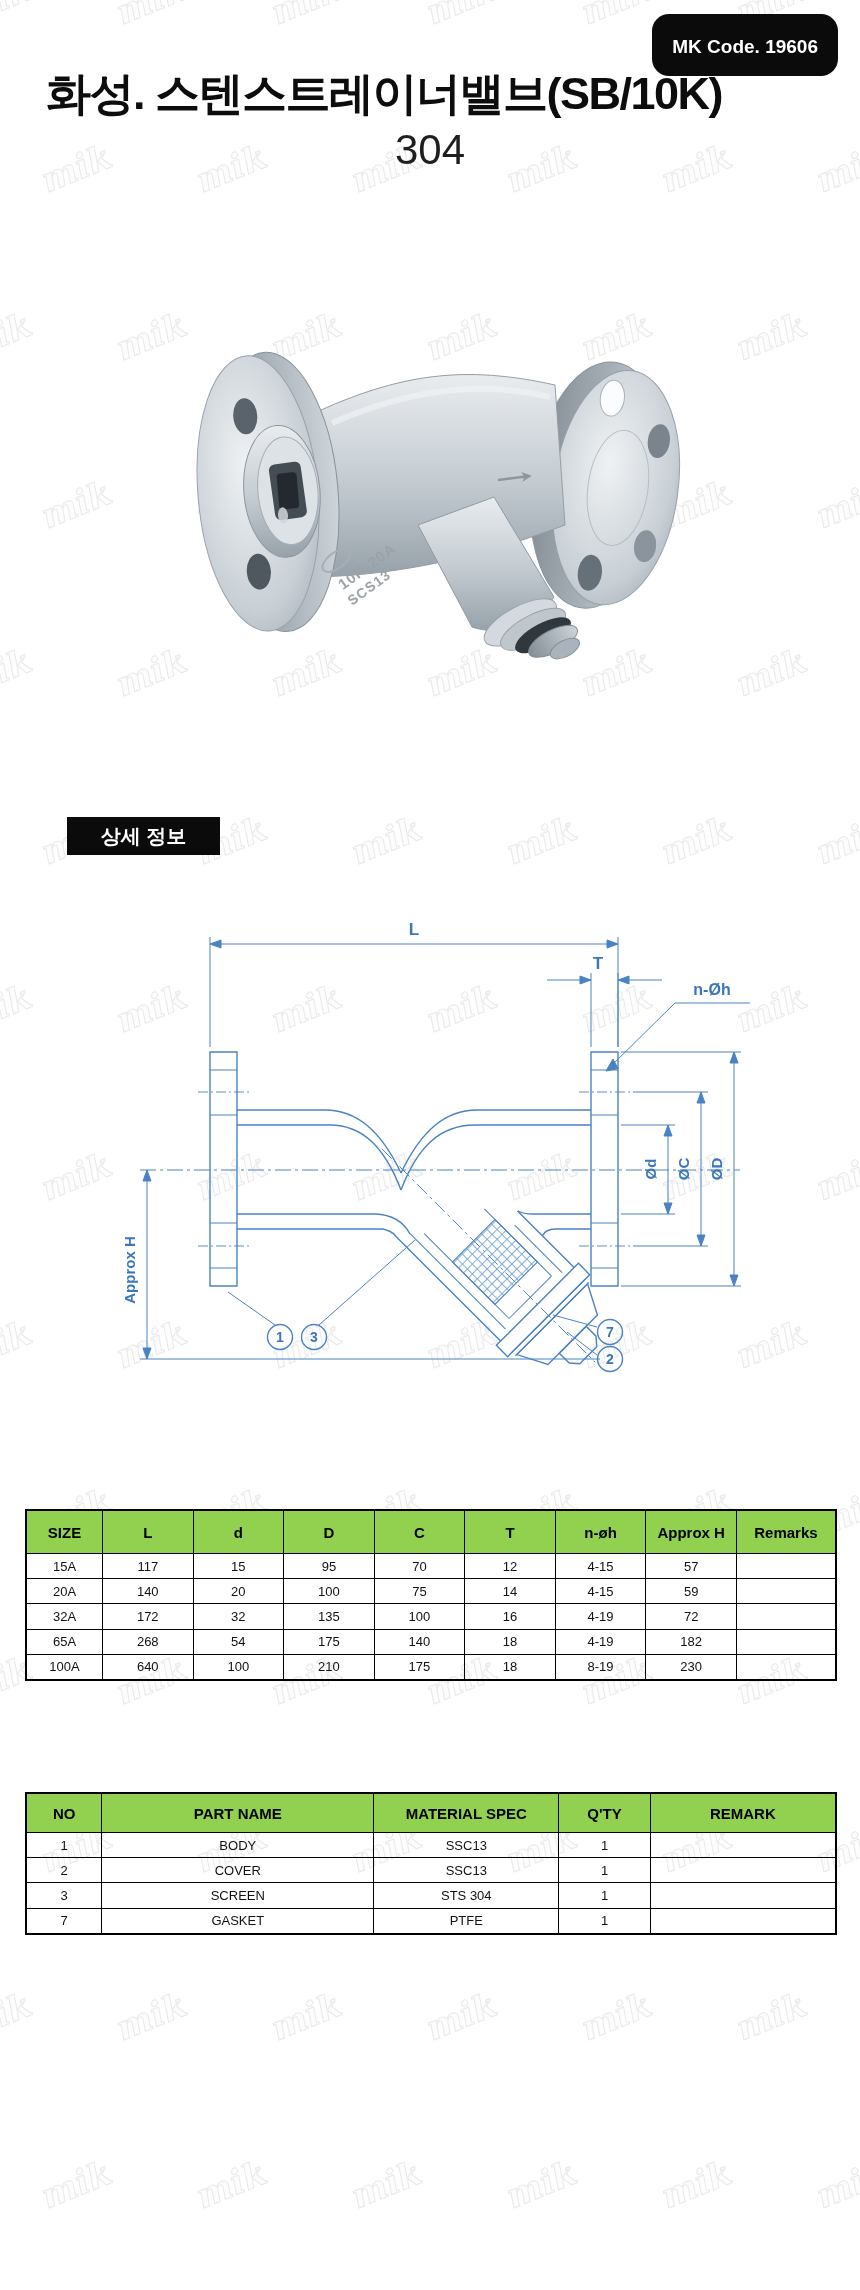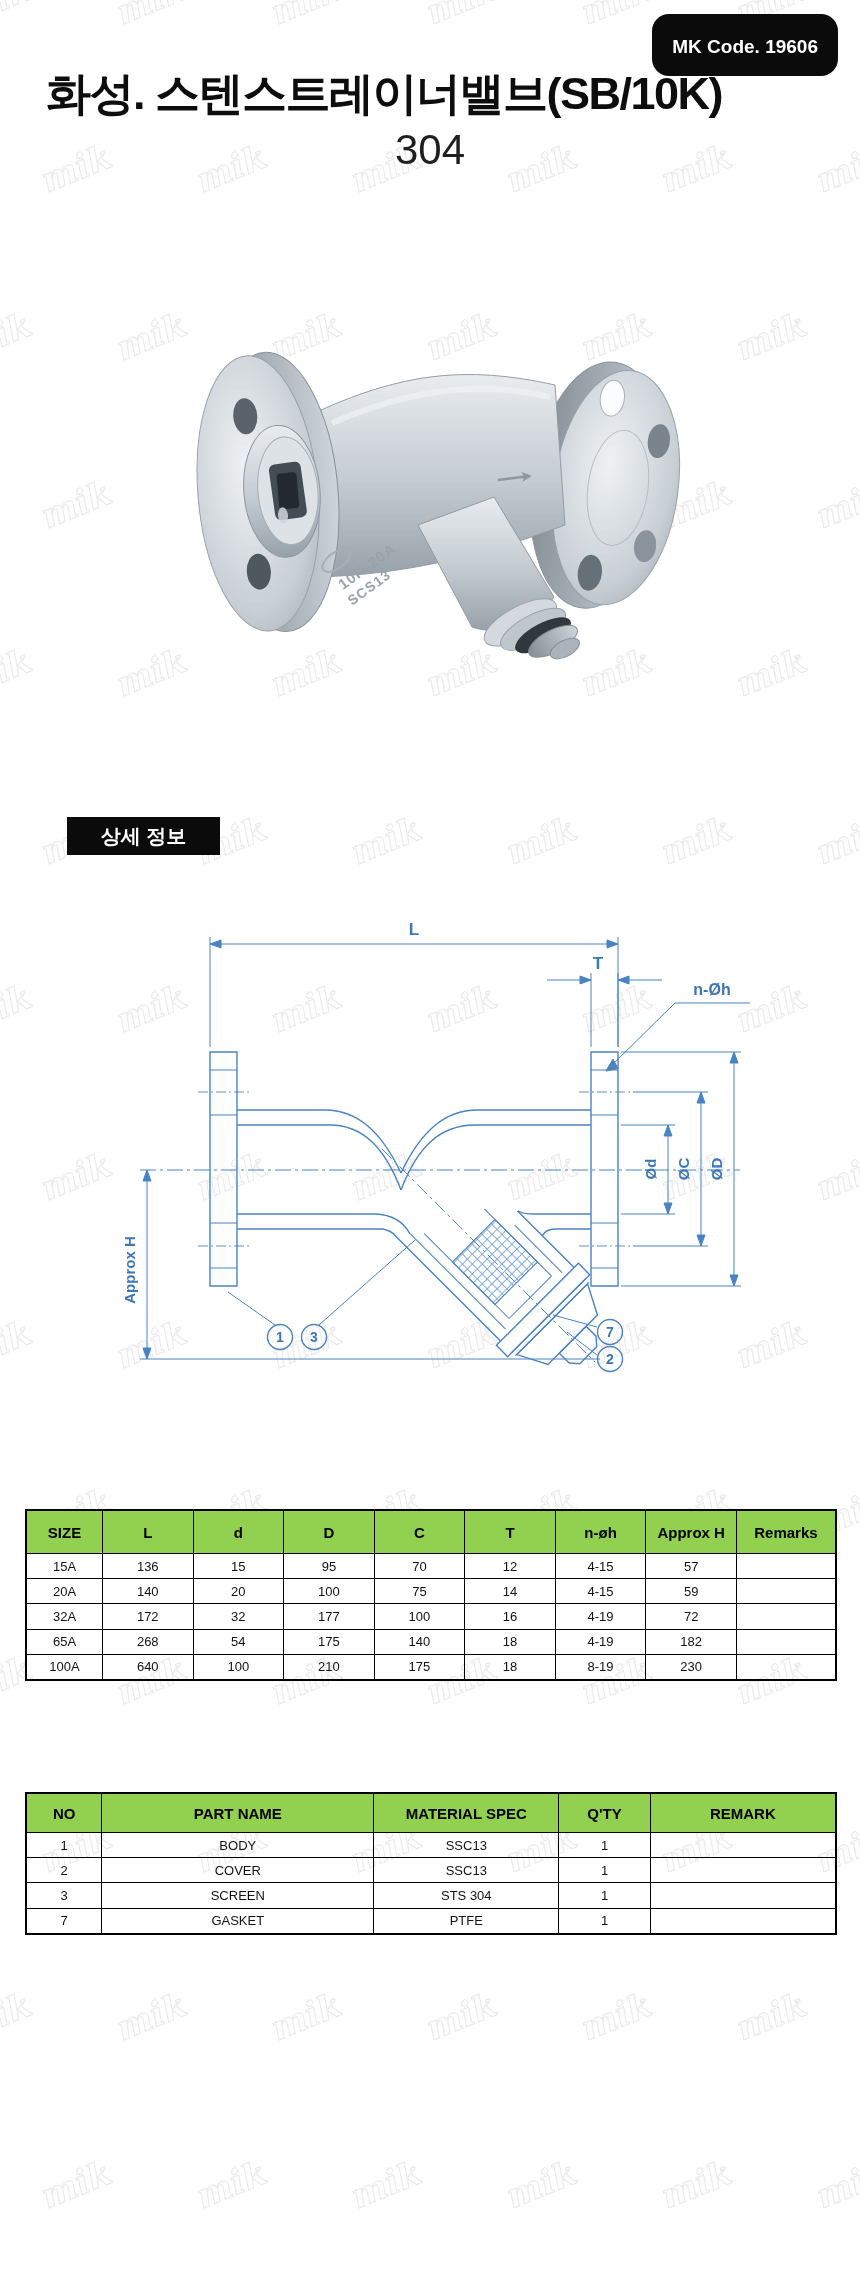--- a/index.html
+++ b/index.html
@@ -327,21 +327,21 @@
           <th style="background: rgb(146, 208, 80);">C</th>
           <th style="background: rgb(146, 208, 80);">T</th>
           <th style="background: rgb(146, 208, 80);">n-øh</th>
           <th style="background: rgb(146, 208, 80);">Approx H</th>
           <th style="background: rgb(146, 208, 80);">Remarks</th>
         </tr>
       </thead>
       <tbody>
         <tr>
           <td>15A</td>
-          <td>136</td>
+          <td>117</td>
           <td>15</td>
           <td>95</td>
           <td>70</td>
           <td>12</td>
           <td>4-15</td>
           <td>57</td>
           <td></td>
         </tr>
         <tr>
           <td>20A</td>
@@ -351,21 +351,21 @@
           <td>75</td>
           <td>14</td>
           <td>4-15</td>
           <td>59</td>
           <td></td>
         </tr>
         <tr>
           <td>32A</td>
           <td>172</td>
           <td>32</td>
-          <td>177</td>
+          <td>135</td>
           <td>100</td>
           <td>16</td>
           <td>4-19</td>
           <td>72</td>
           <td></td>
         </tr>
         <tr>
           <td>65A</td>
           <td>268</td>
           <td>54</td>

